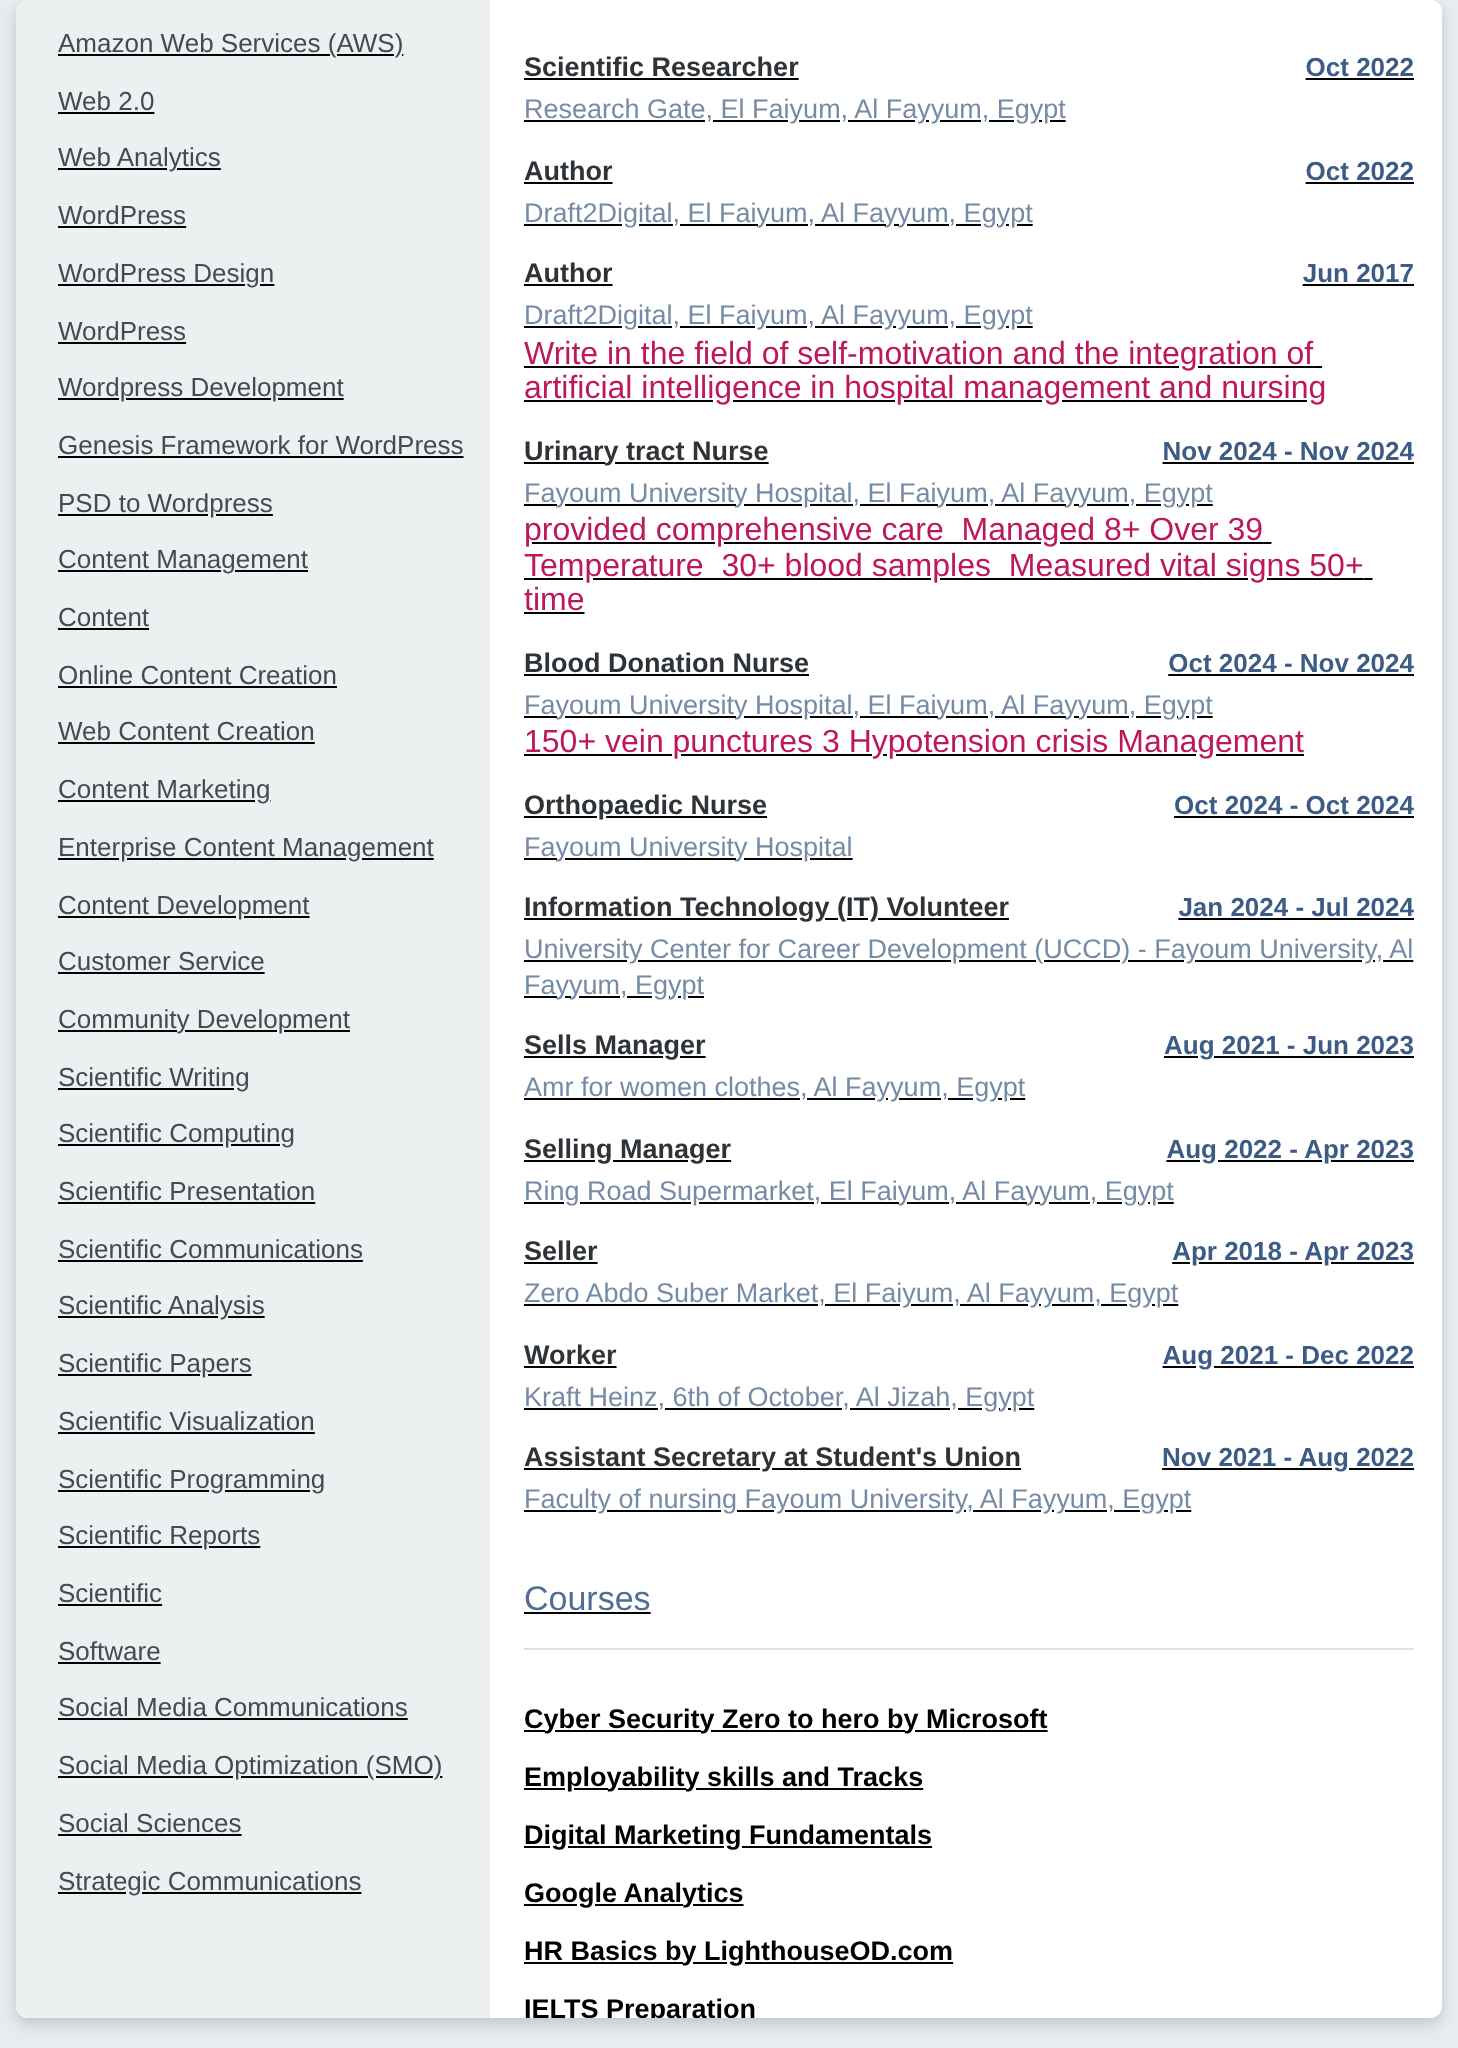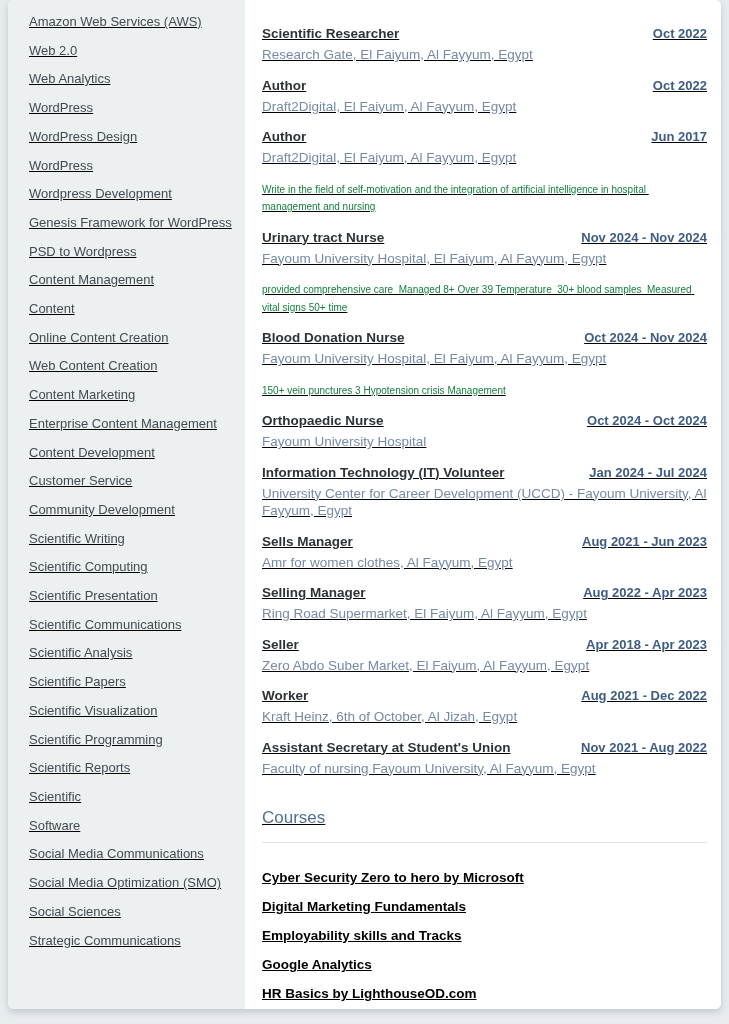--- a/index.html
+++ b/index.html
@@ -66,24 +66,24 @@
     padding-left: 12px;
     line-height: 17px;
   }
   .entry-sub {
     font-size: 13.5px;
     color: #758ba6;
     line-height: 17.5px;
     margin-top: 4px;
   }
   .entry-desc {
-    font-size: 10px;
-    color: #15803d;
+    font-size: 16px;
+    color: #be185d;
     line-height: 17.5px;
-    margin-top: 14px;
+    margin-top: 2px;
     white-space: pre-wrap;
   }
   
   .section-heading {
     font-size: 17px;
     font-weight: 400;
     color: #4e6f95;
     margin: 27px 0 0 0;
     line-height: 28px;
   }
@@ -290,23 +290,23 @@
         </div>
       </section>
 
     <h2 class="section-heading">Courses</h2>
     <hr class="section-divider">
 
     <ul class="course-list">
 
         <li>Cyber Security Zero to hero by Microsoft</li>
 
+        <li>Employability skills and Tracks</li>
+
         <li>Digital Marketing Fundamentals</li>
-
-        <li>Employability skills and Tracks</li>
 
         <li>Google Analytics</li>
 
         <li>HR Basics by LighthouseOD.com</li>
 
         <li>IELTS Preparation</li>
       </ul>
 
   </main>
 </div>

